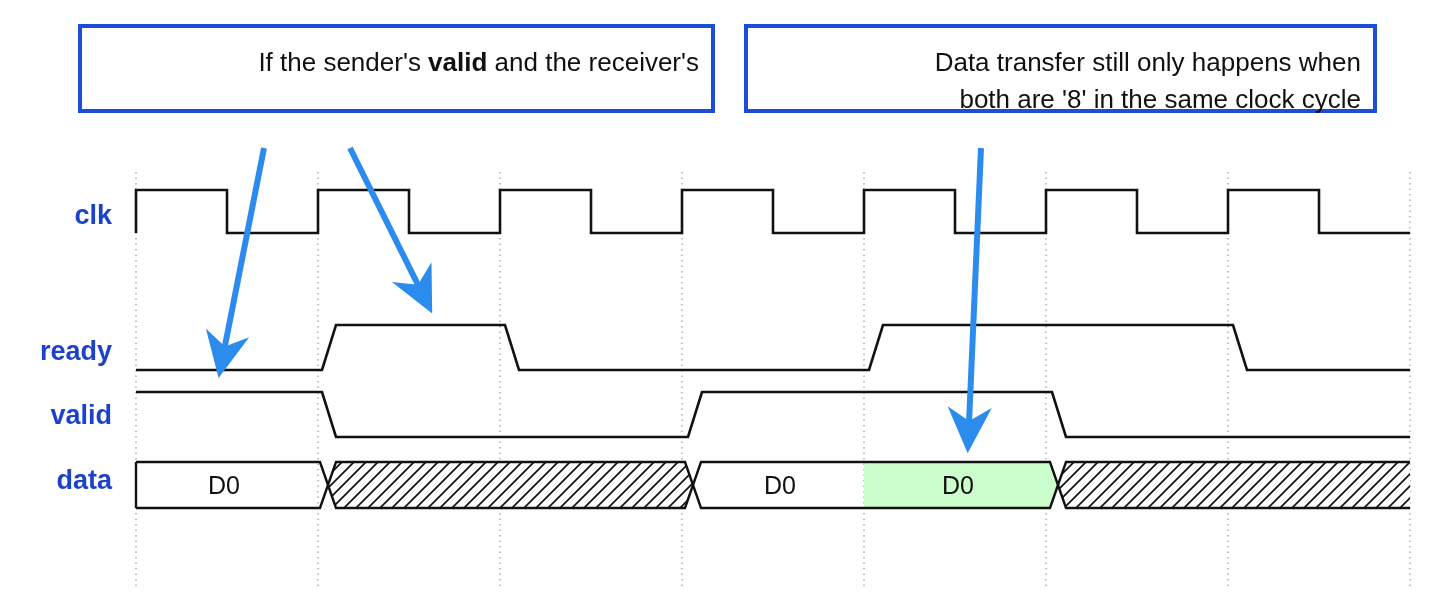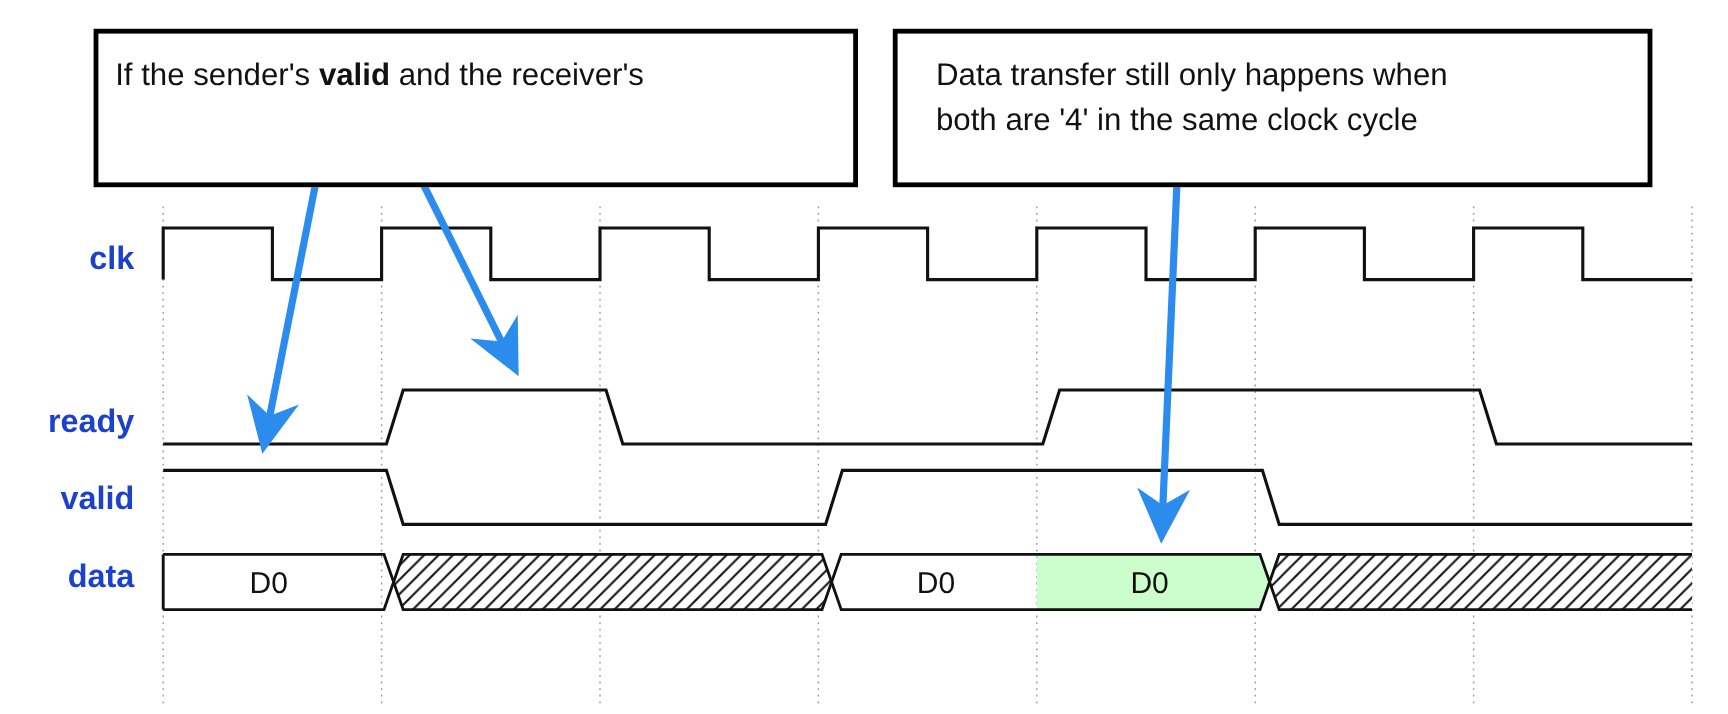--- a/index.html
+++ b/index.html
@@ -1,22 +1,22 @@
 <!DOCTYPE html>
 <html><head>
 <meta charset="utf-8">
 <style>
   html,body{margin:0;padding:0;background:#ffffff;}
   body{width:1440px;height:595px;position:relative;overflow:hidden;
        font-family:"Liberation Sans",sans-serif;}
   .stage{position:absolute;inset:0;width:1440px;height:595px;}
   svg{position:absolute;left:0;top:0;}
   .callout{position:absolute;box-sizing:border-box;background:#ffffff;
-           border:4px solid #000000;color:#111111;font-size:26px;
-           line-height:37px;padding:16px 12px 0 14px;height:132px;}
+           border:4px solid #1d4ed8;color:#111111;font-size:26px;
+           line-height:37px;padding:16px 12px 0 14px;height:89px;text-align:right;}
   .callout .b{font-weight:bold;}
   .siglabel{font-weight:bold;font-size:27px;fill:#1c42cc;
             font-family:"Liberation Sans",sans-serif;}
   .buslabel{font-size:25px;fill:#111111;font-family:"Liberation Sans",sans-serif;}
 </style>
 </head>
 <body>
 
 <div class="stage">
 
@@ -83,16 +83,16 @@
       <line x1="981" y1="148" x2="968" y2="446" marker-end="url(#ah)"></line>
     </g>
   </svg>
 
   <div class="callout" style="left:78px;top:24px;width:637px;">
       <div><span>If the sender's </span><span class="b">valid</span><span> and the receiver's</span></div>
     </div>
 
   <div class="callout" style="left:744px;top:24px;width:633px;padding-left:32px;">
       <div><span>Data transfer still only happens when</span></div>
-      <div><span>both are '4' in the same clock cycle</span></div>
+      <div><span>both are '8' in the same clock cycle</span></div>
     </div>
 
 </div>
 
 </body></html>

